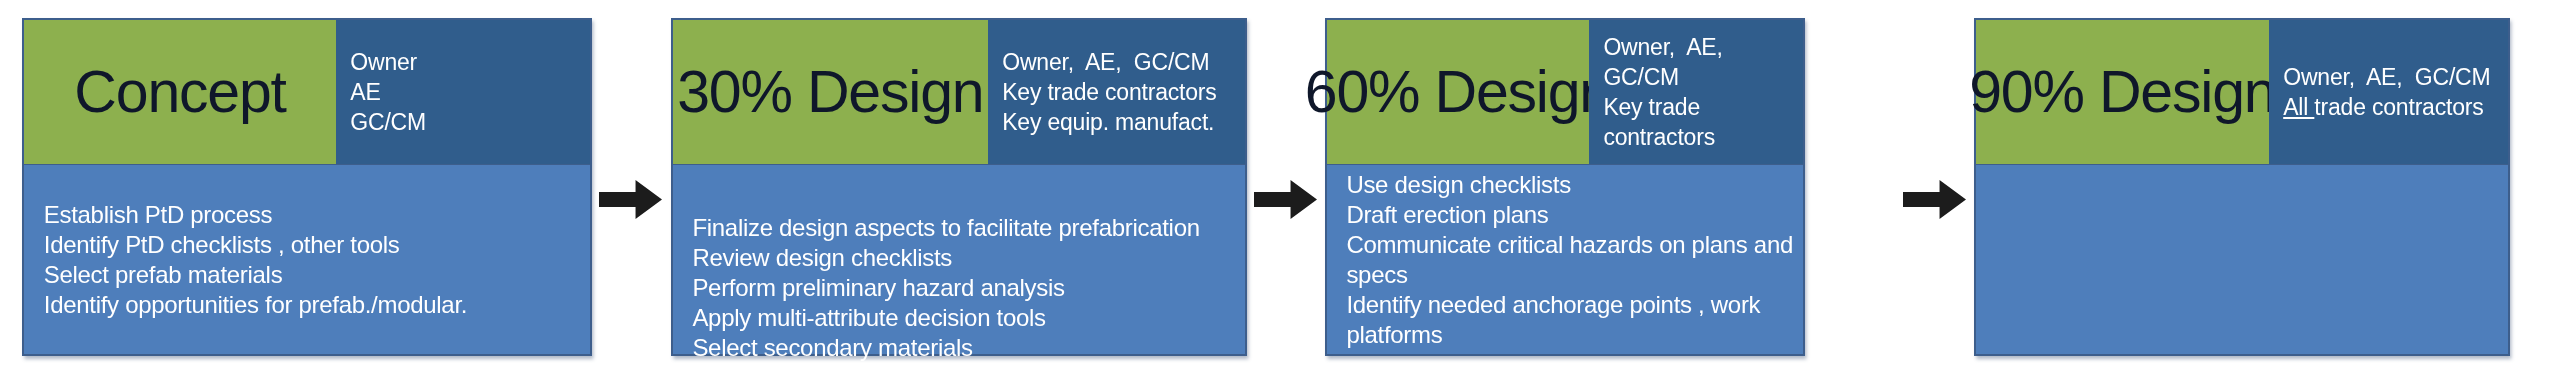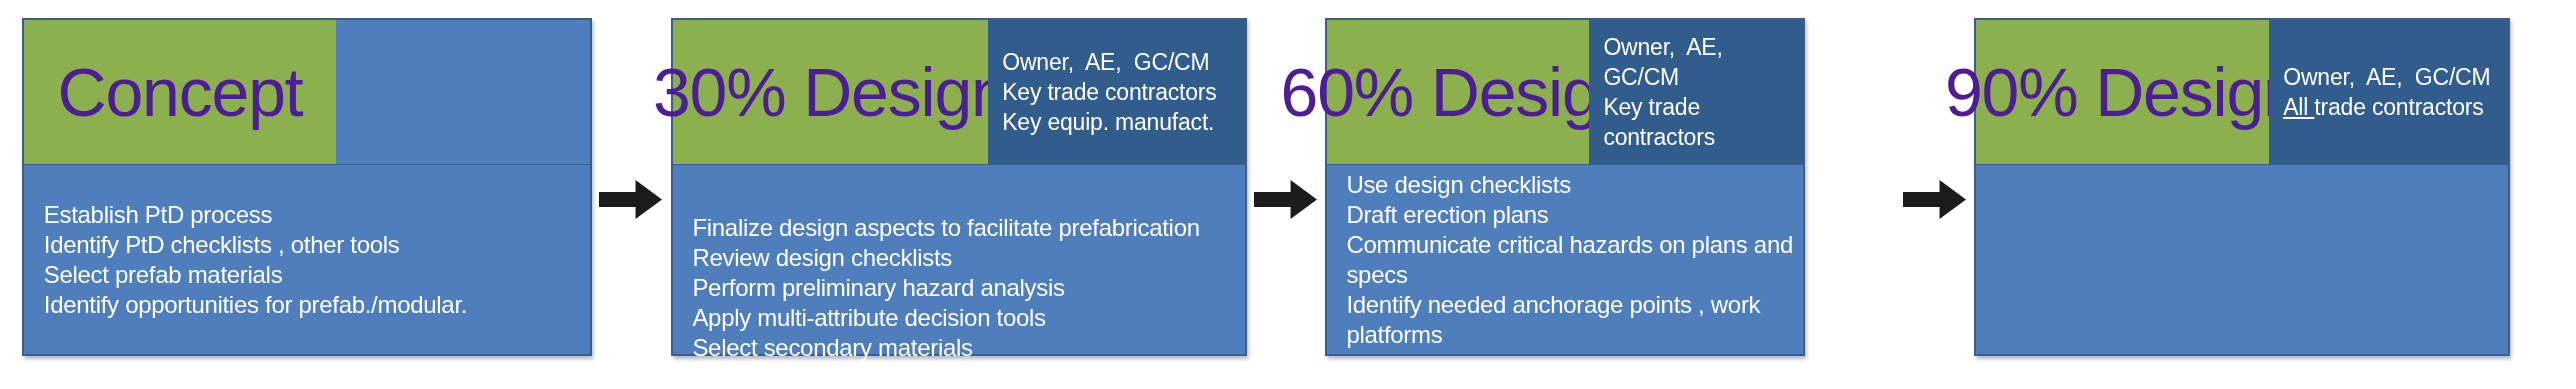--- a/index.html
+++ b/index.html
@@ -32,22 +32,22 @@
     border-bottom: 1.8px solid #3D5E8C;
   }
   .stage-title-cell {
     width: 55%;
     background: #8DB04E;
     display: flex;
     align-items: center;
     justify-content: center;
   }
   .stage-title {
-    color: #4c1d95;
-    font-size: 68px;
+    color: #0f172a;
+    font-size: 59px;
     letter-spacing: -1.2px;
     white-space: pre;
   }
   .stage-participants {
     flex: 1 1 auto;
     background: #305D8C;
     display: flex;
     flex-direction: column;
     justify-content: center;
     padding-left: 14.6px;
@@ -91,20 +91,25 @@
   #arrow1 { left: 1254px; }
   #arrow2 { left: 1903px; }
 </style>
 </head>
 <body>
 
 <div class="stage" id="stage0">
   <div class="stage-header">
     <div class="stage-title-cell">
       <span class="stage-title">Concept</span>
+    </div>
+    <div class="stage-participants">
+      <span class="participant-line">Owner</span>
+      <span class="participant-line">AE</span>
+      <span class="participant-line">GC/CM</span>
     </div>
   </div>
   <div class="stage-body">
     <span class="activity-line">Establish PtD process</span>
     <span class="activity-line">Identify PtD checklists , other tools</span>
     <span class="activity-line">Select prefab materials</span>
     <span class="activity-line">Identify opportunities for prefab./modular.</span>
   </div>
 </div>
 

